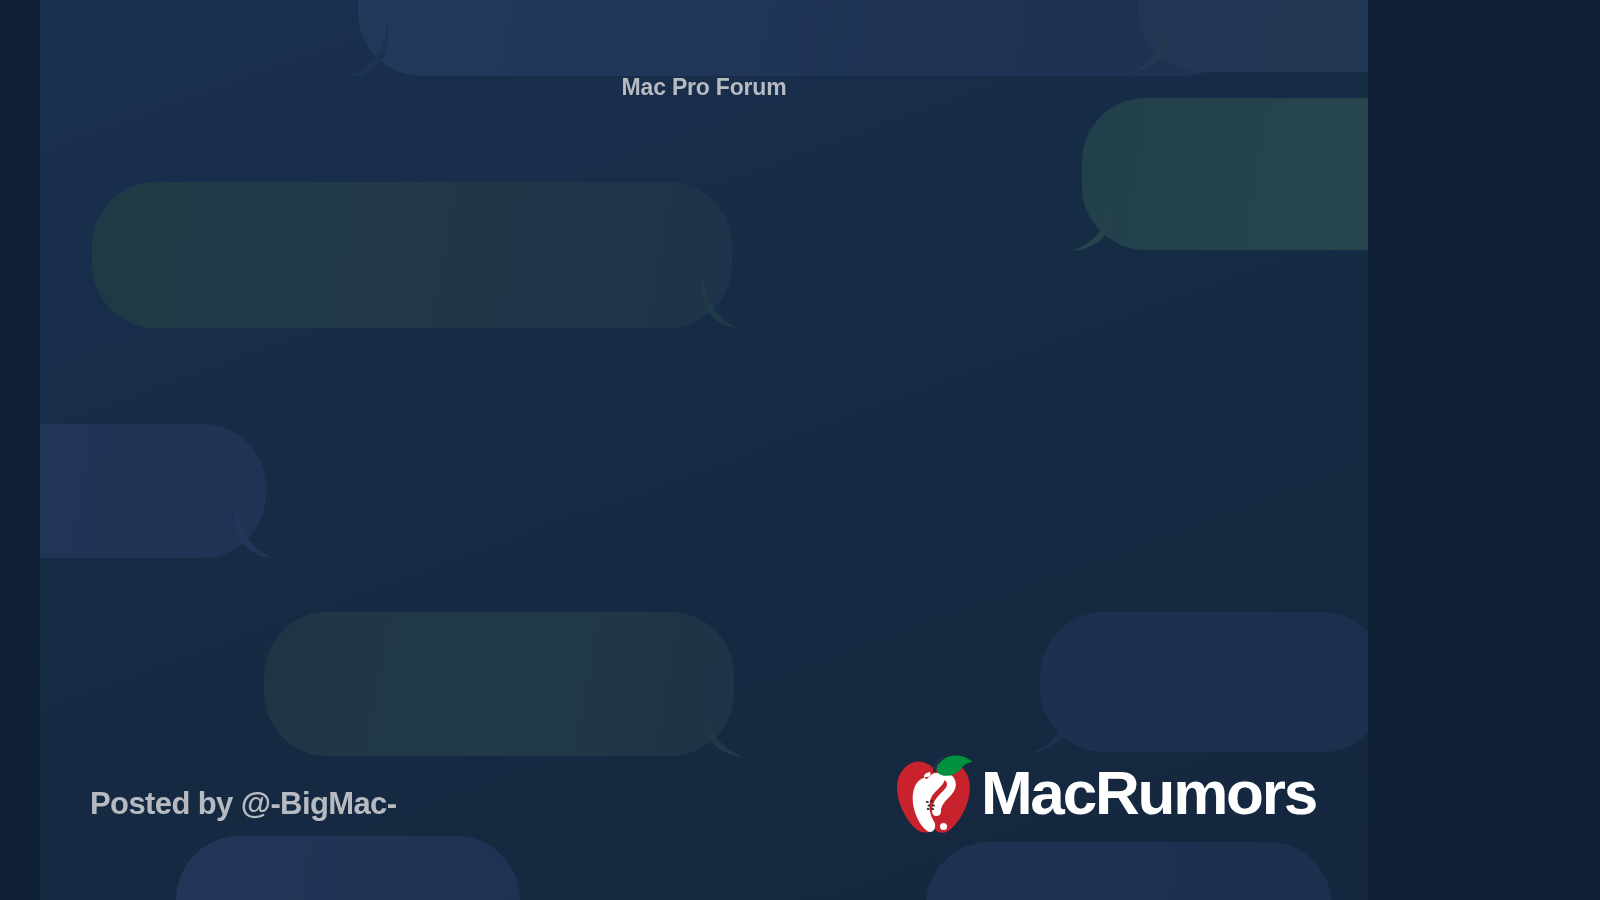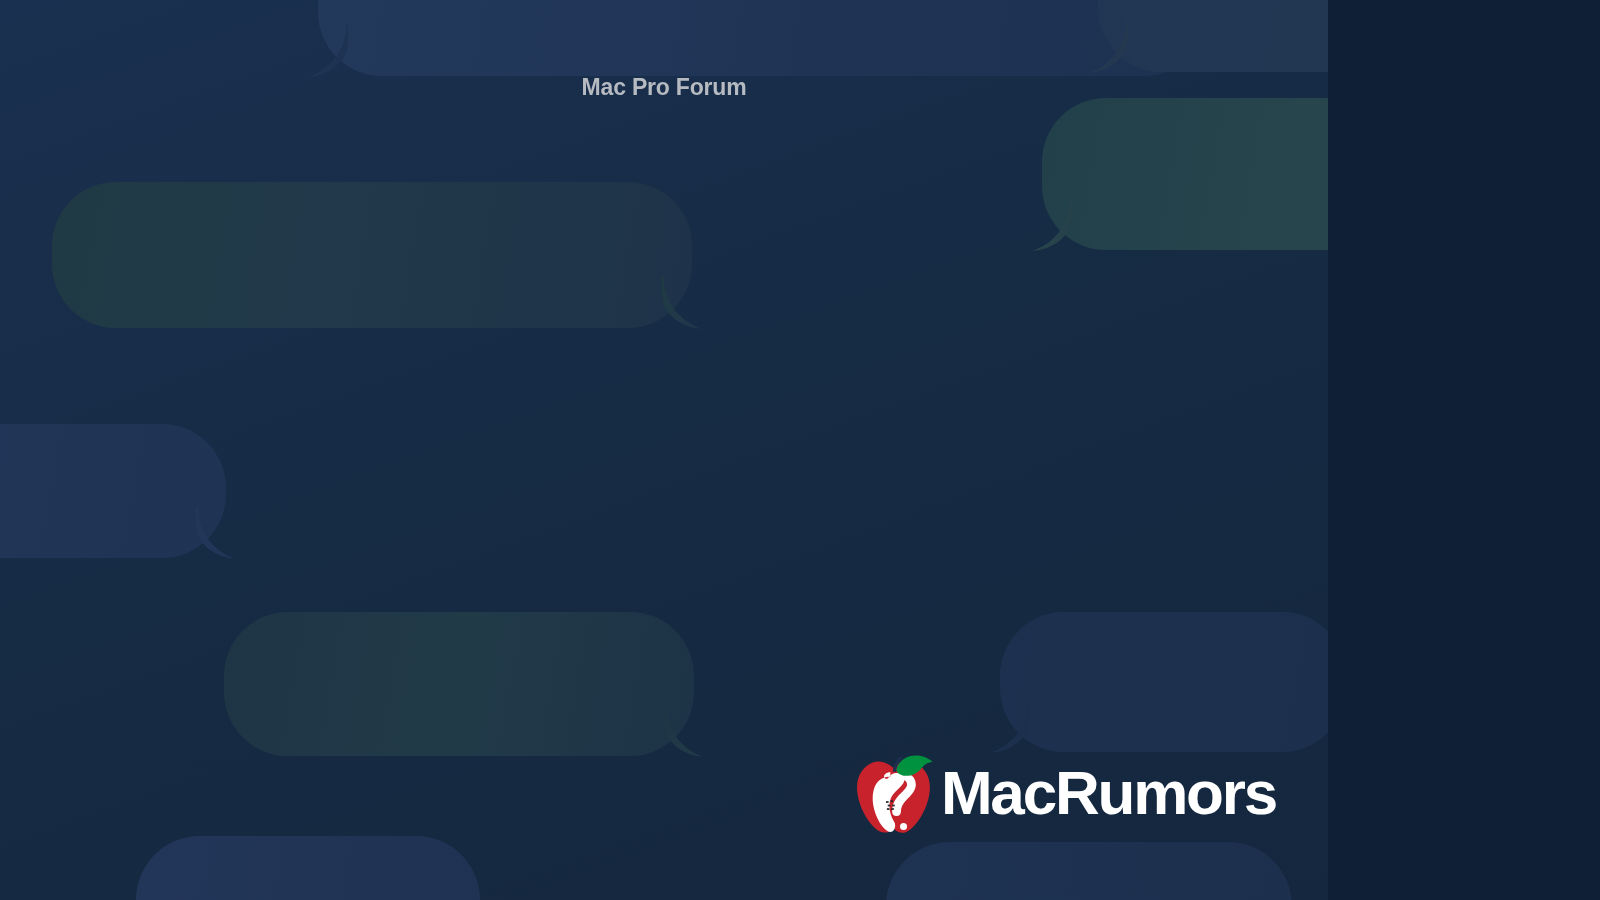--- a/index.html
+++ b/index.html
@@ -11,20 +11,21 @@
     font-family: "Liberation Sans", sans-serif;
   }
 
   #share-card {
     position: relative;
     width: 1328px;
     height: 900px;
     overflow: hidden;
     background: #16293f;
     background-image: linear-gradient(160deg, #1a3050 0%, #162b44 45%, #14273e 100%);
+    margin-left: 40px;
   }
 
   
   .bubble-layer {
     position: absolute;
     inset: 0;
     overflow: hidden;
     pointer-events: none;
   }
   .bubble {
@@ -155,20 +156,21 @@
     <div class="bubble b-rightMid tail-bl"></div>
     <div class="bubble b-botLeft tail-br"></div>
     <div class="bubble b-botRight tail-br"></div>
   </div>
 
   <div class="content">
 
     <div class="forum-label">Mac Pro Forum</div>
 
 
+    <div class="posted-by">Posted by @-BigMac-</div>
 
     <div class="brand">
       <span class="brand-mark">
         <svg viewBox="0 0 100 98" width="88" height="86" aria-hidden="true">
 
           <path fill="#c8232c" d="M50 18c-6-6-15-9-23-6C17 16 9 26 9 40c0 19 11 39 22 48 5 4 11 5 16 2
                    3-2 5-5 5-9V18z"></path>
           <path fill="#c8232c" d="M50 18c6-6 16-9 24-6 10 4 18 14 18 28 0 19-11 39-22 48-5 4-11 5-16 2
                    -3-2-4-5-4-9V18z"></path>
 

